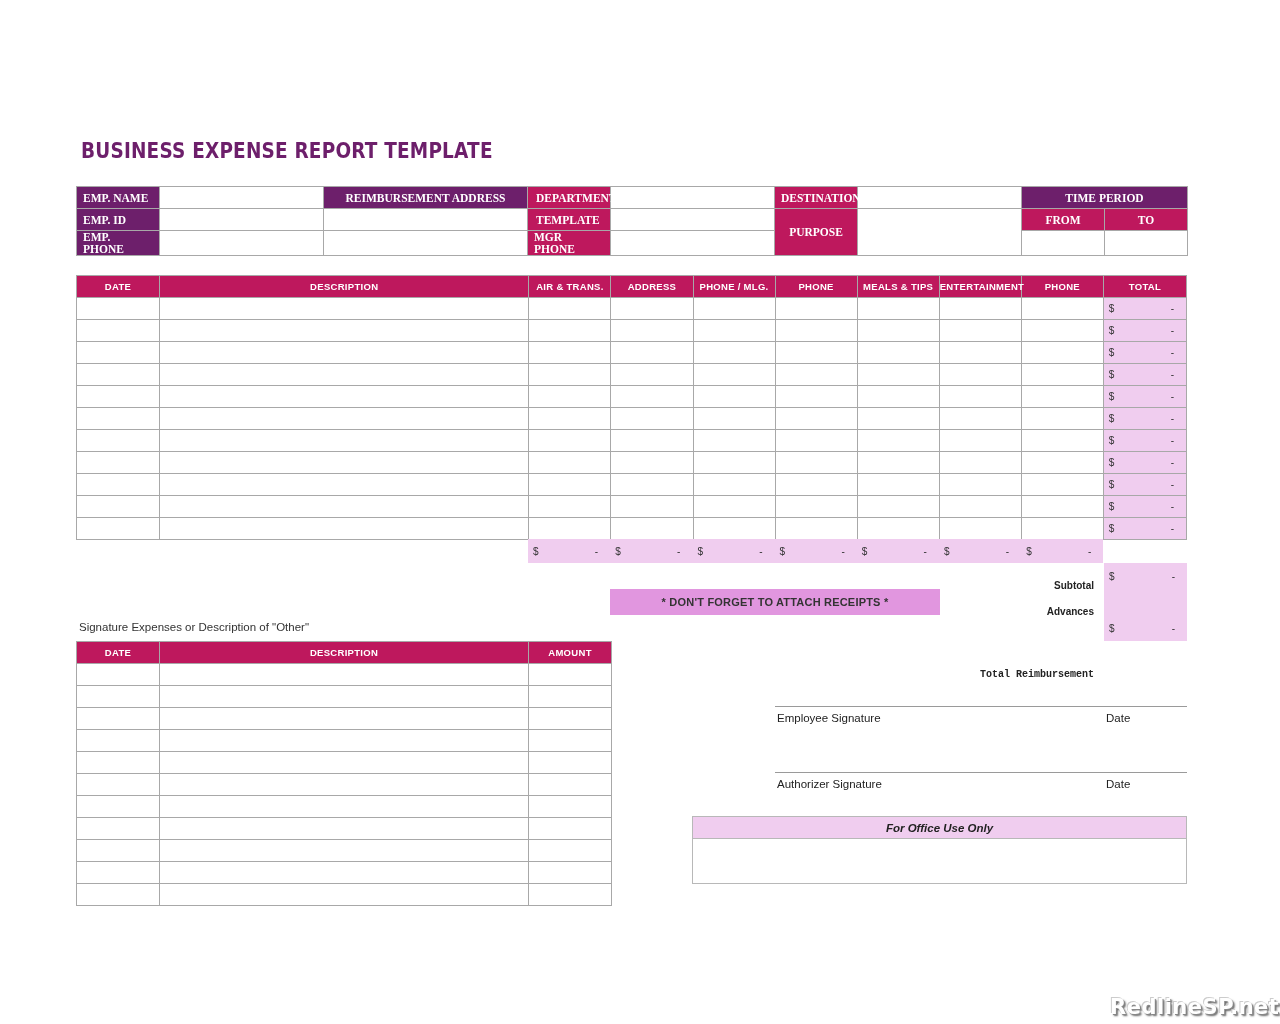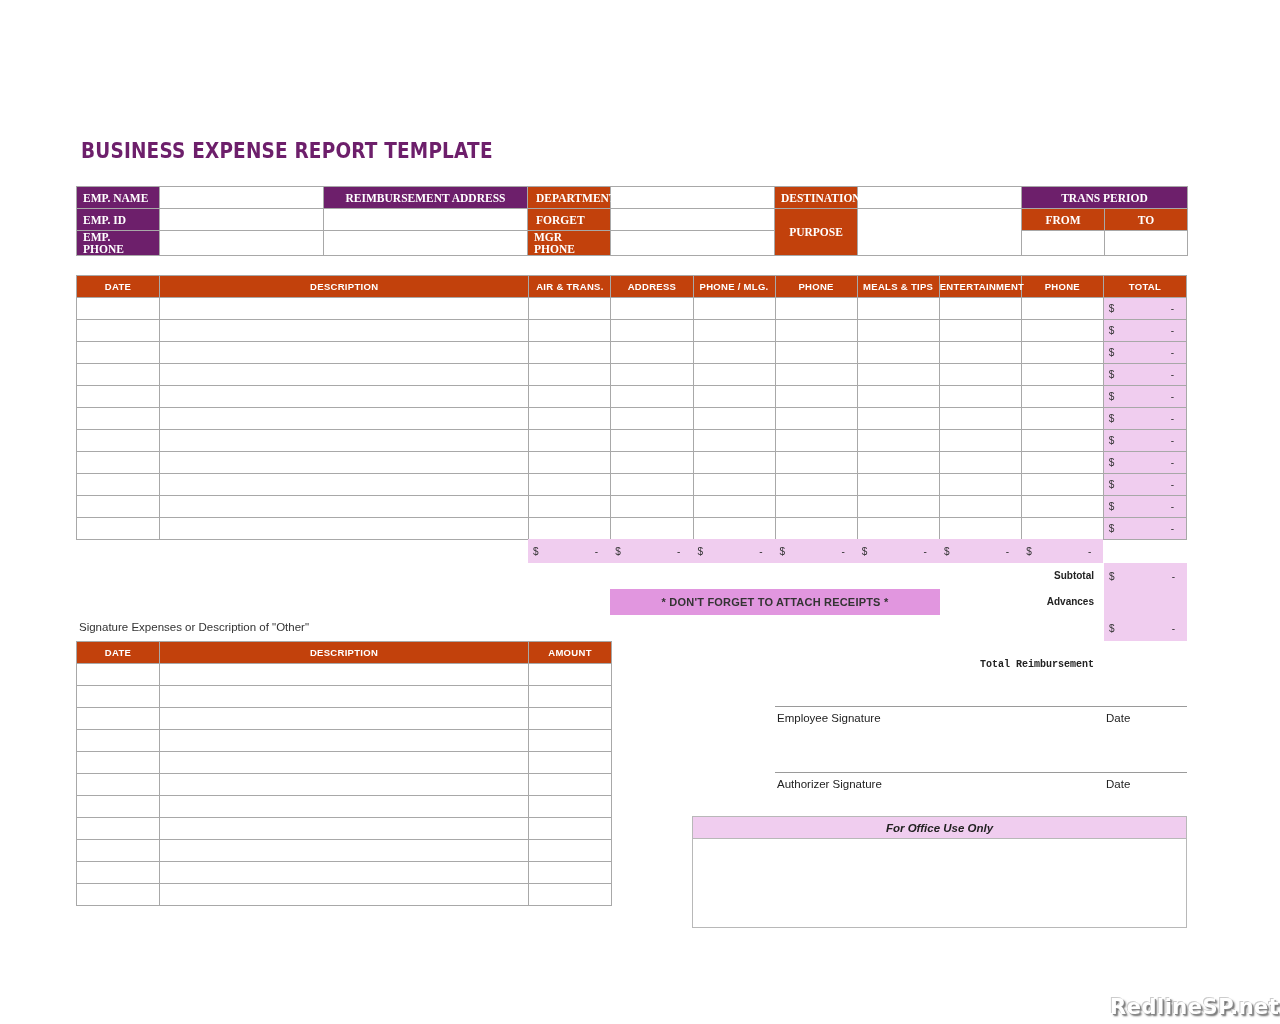--- a/index.html
+++ b/index.html
@@ -13,62 +13,62 @@
     font-size: 21px; font-weight: bold; color: #6d1f6b;
     letter-spacing: 0.2px;
     font-family: "DejaVu Sans", sans-serif;
     transform: scaleX(0.88); transform-origin: left center;
   }
 
   table { border-collapse: collapse; table-layout: fixed; }
   td, th { border: 1px solid #a8a8a8; font-size: 11px; }
 
   .hd-dark { background: #6d1f6b; color: #fff; font-weight: bold; text-align: center; }
-  .hd-mid  { background: #c2410c; color: #fff; font-weight: bold; text-align: center; }
+  .hd-mid  { background: #be185d; color: #fff; font-weight: bold; text-align: center; }
   .hd-left { text-align: left; padding-left: 10px; }
   .pink    { background: #f0cdef; }
 
   
   #info { left: 76px; top: 186px; width: 1111px; font-family: Liberation Serif, serif; }
   #info td { height: 22px; padding: 0 6px; font-size: 11.5px; }
   #info td.hd-dark, #info td.hd-mid { font-size: 11.5px; }
 
   
   #expenses { left: 76px; top: 275px; width: 1111px; }
   #expenses th { height: 22px; font-size: 9.5px; letter-spacing: 0.3px; }
   #expenses td { height: 22px; }
   .money { display: flex; justify-content: space-between; padding: 0 12px 0 5px; font-size: 10px; color: #333; }
 
   
   #col-totals { left: 528px; top: 539px; display: flex; }
   #col-totals .cell { width: 82.2px; height: 24px; background: #f0cdef; }
   #col-totals .money { height: 24px; align-items: center; }
 
   
-  .sum-label { font-size: 10px; font-weight: bold; text-align: right; width: 200px; }
+  .sum-label { font-size: 10px; font-weight: bold; text-align: right; width: 200px; margin-top: 10px; }
   .sum-box { left: 1104px; top: 563px; width: 83px; height: 78px; background: #f0cdef; }
   .sum-box .money { height: 26px; align-items: center; }
 
   .receipts {
     left: 610px; top: 589px; width: 330px; height: 26px;
     background: #e196df; color: #333; font-size: 11px; font-weight: bold;
     display: flex; align-items: center; justify-content: center; letter-spacing: 0.2px;
   }
 
   .itemized-label { left: 79px; top: 621px; font-size: 11.5px; color: #333; }
 
   #itemized { left: 76px; top: 641px; width: 535px; }
   #itemized th { height: 22px; font-size: 9.5px; letter-spacing: 0.3px; }
   #itemized td { height: 22px; }
 
   .sig-line { height: 1px; background: #9a9a9a; }
   .sig-text { font-size: 11.5px; font-weight: normal; color: #222; }
 
   .office {
-    left: 692px; top: 816px; width: 495px; height: 112px;
+    left: 692px; top: 816px; width: 495px; height: 68px;
     border: 1px solid #b8b8b8;
   }
   .office-head {
     height: 22px; background: #f0cdef; border-bottom: 1px solid #b8b8b8;
     display: flex; align-items: center; justify-content: center;
     font-size: 11.5px; font-weight: bold; font-style: italic; color: #222;
   }
 
   .watermark {
     left: 1110px; top: 995px; font-size: 21px; font-weight: bold;
@@ -96,27 +96,27 @@
   </colgroup>
   <tbody>
       <tr>
     <td class="hd-dark hd-left">EMP. NAME</td>
     <td></td>
     <td class="hd-dark">REIMBURSEMENT ADDRESS</td>
     <td class="hd-mid hd-left" style="padding-left:8px">DEPARTMENT</td>
     <td></td>
     <td class="hd-mid">DESTINATION</td>
     <td></td>
-    <td colspan="2" class="hd-dark">TRANS PERIOD</td>
+    <td colspan="2" class="hd-dark">TIME PERIOD</td>
   </tr>
   <tr>
     <td class="hd-dark hd-left">EMP. ID</td>
     <td></td>
     <td></td>
-    <td class="hd-mid hd-left" style="padding-left:8px">FORGET</td>
+    <td class="hd-mid hd-left" style="padding-left:8px">TEMPLATE</td>
     <td></td>
     <td rowspan="2" class="hd-mid">PURPOSE</td>
     <td rowspan="2"></td>
     <td class="hd-mid">FROM</td>
     <td class="hd-mid">TO</td>
   </tr>
   <tr>
     <td class="hd-dark hd-left">EMP. PHONE</td>
     <td></td>
     <td></td>

